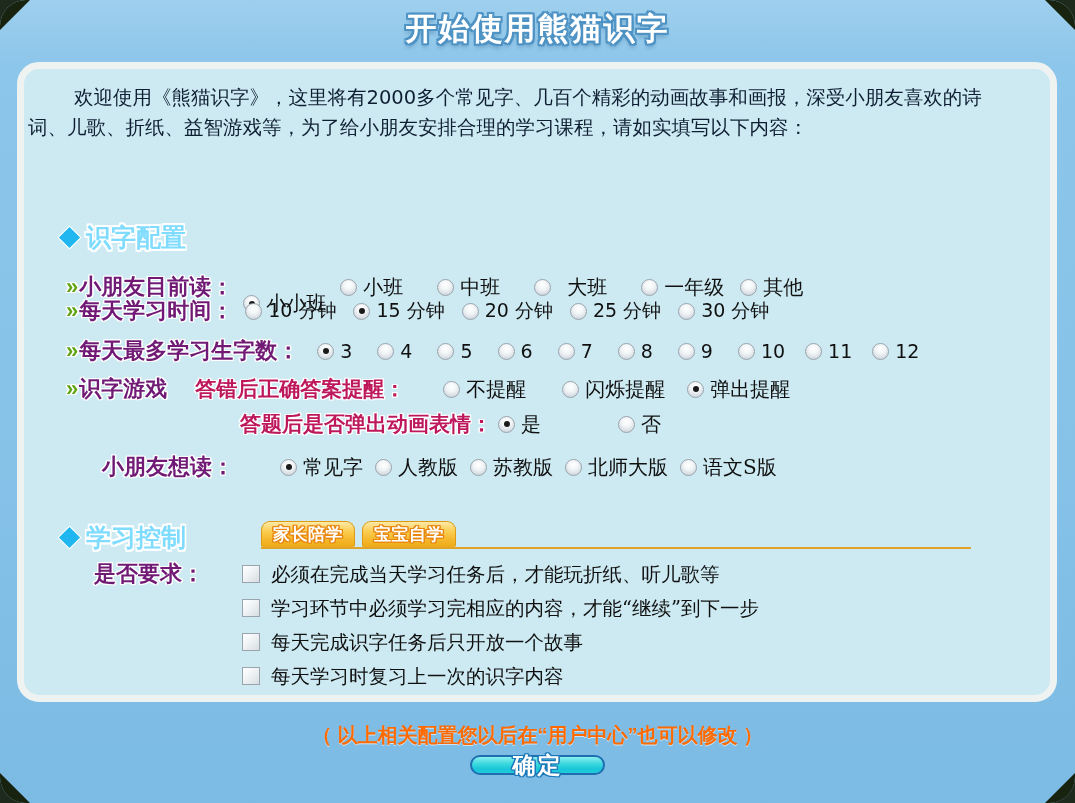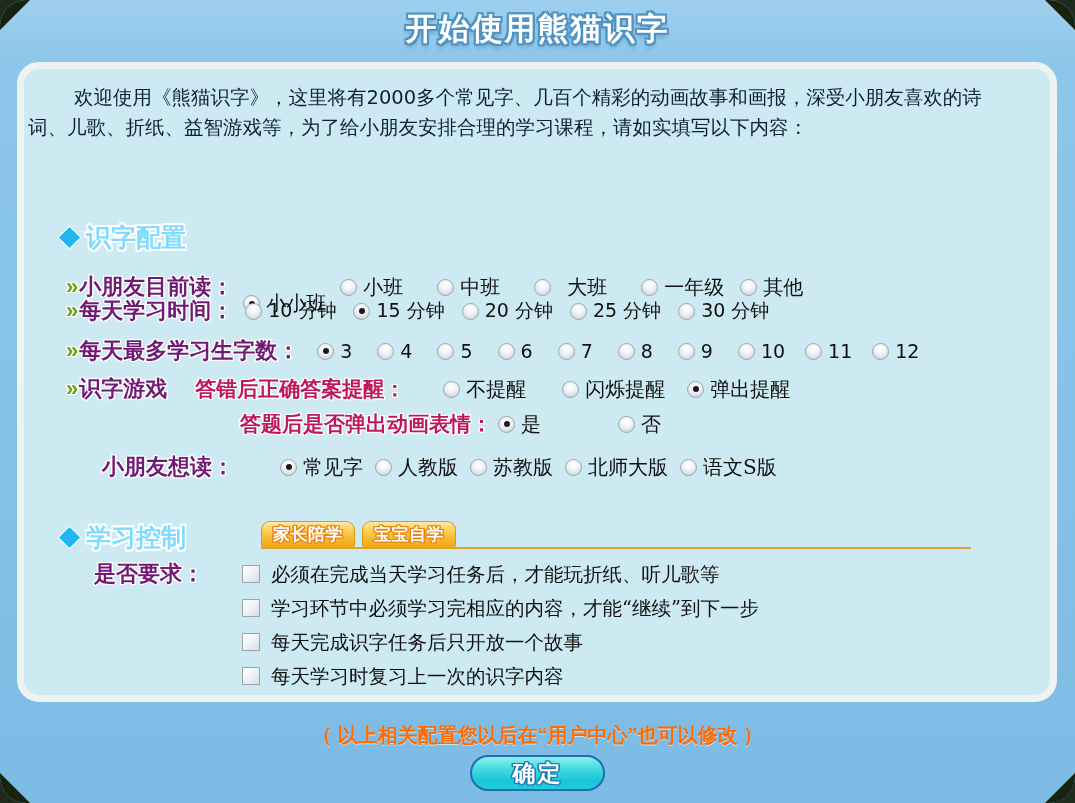--- a/index.html
+++ b/index.html
@@ -267,21 +267,21 @@
     font-size: 20px;
     font-weight: bold;
     color: #ff6a00;
     text-shadow: 0 1px 0 rgba(255,255,255,0.6);
   }
   #ok-button {
     position: absolute;
     left: 470px;
     top: 755px;
     width: 135px;
-    height: 36px;
+    height: 20px;
     border-radius: 18px;
     background: linear-gradient(180deg, #8bf0ef 0%, #3fd9df 40%, #18c6d8 75%, #21ccdb 100%);
     border: 2.5px solid #1f6fb0;
     box-sizing: border-box;
     display: flex;
     align-items: center;
     justify-content: center;
     cursor: pointer;
   }
   #ok-label {

